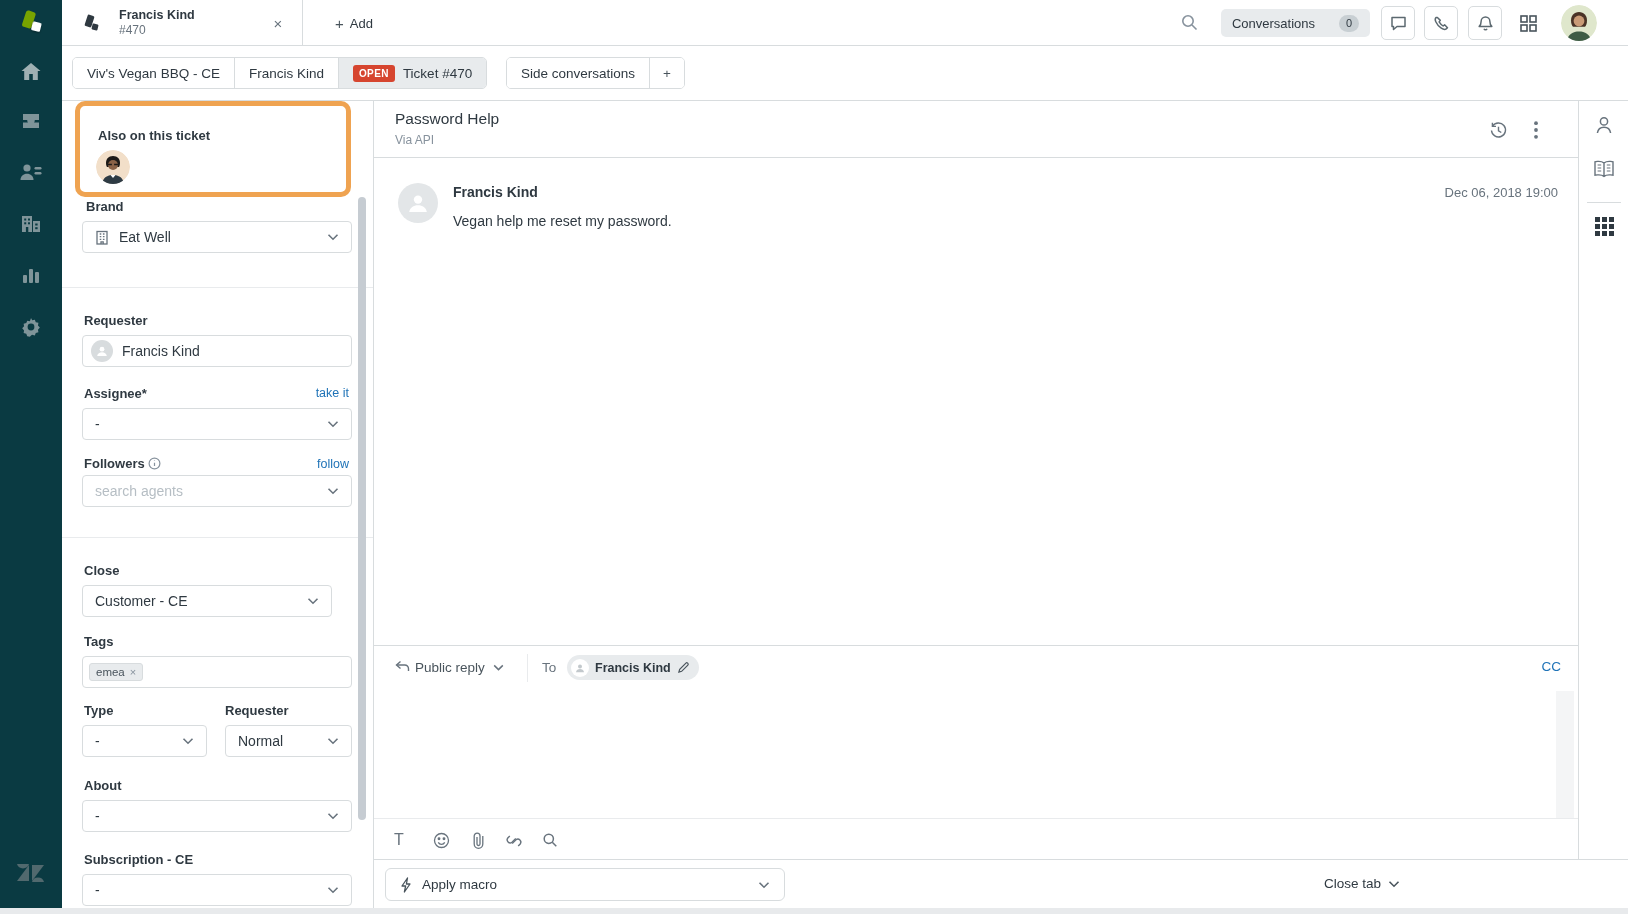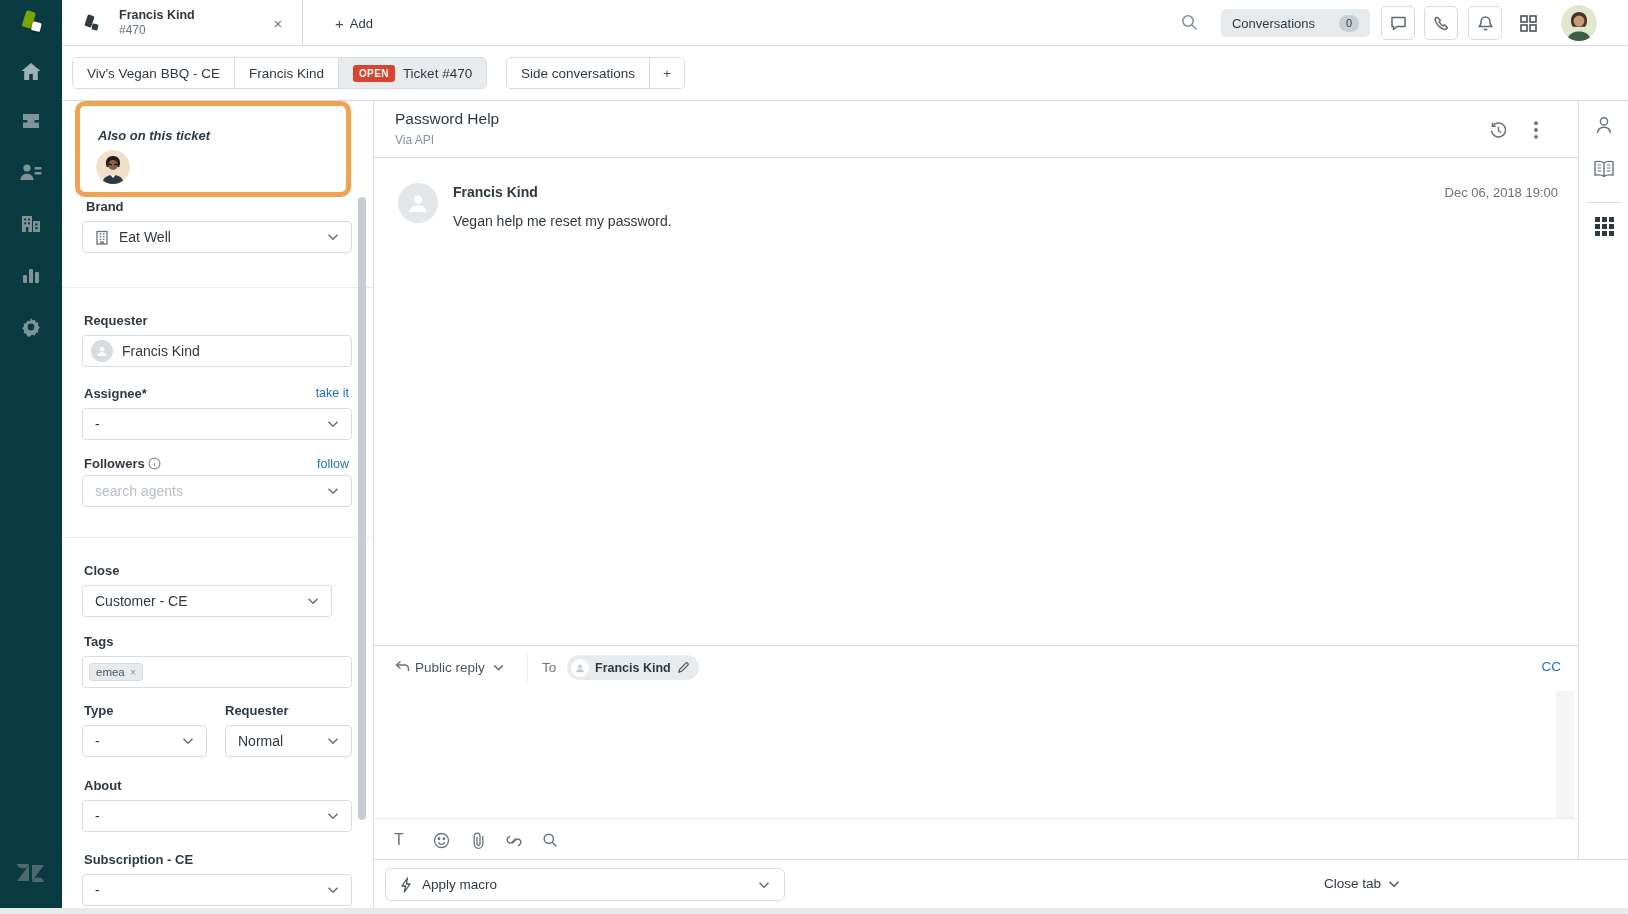--- a/index.html
+++ b/index.html
@@ -38,21 +38,21 @@
   .openbadge { background:#d6452f; color:#fff; font-size:10px; font-weight:bold; letter-spacing:.4px; border-radius:3px; padding:3px 6px; }
 
   
   .fields { position:absolute; left:62px; top:101px; width:312px; height:807px; background:#fff; border-right:1px solid #d8dcde; overflow:hidden; }
   .flabel { position:absolute; font-size:13px; font-weight:bold; color:#2f3941; }
   .flink { position:absolute; font-size:12.5px; color:#1f73b7; cursor:pointer; }
   .dd { position:absolute; height:32px; background:#fff; border:1px solid #d8dcde; border-radius:4px; display:flex; align-items:center; padding:0 12px; font-size:14px; color:#2f3941; cursor:pointer; }
   .dd .chev { margin-left:auto; color:#68737d; }
   .dd .ph { color:#b6bec4; }
   .fdivider { position:absolute; left:0; width:312px; height:1px; background:#e9ebed; }
-  .alsobox { position:absolute; left:13px; top:0px; width:276px; height:96px; border:5px solid #efa351; border-radius:10px; background:#fff;font-style:italic; }
+  .alsobox { position:absolute; left:13px; top:0px; width:276px; height:96px; border:5px solid #efa351; border-radius:10px; background:#fff; }
   .alsolabel { position:absolute; left:18px; top:22px; font-size:13px; font-weight:bold; color:#2f3941; }
   .alsoavatar { position:absolute; left:16px; top:44px; width:34px; height:34px; border-radius:50%; overflow:hidden; cursor:pointer; }
   .reqbox { position:absolute; left:20px; width:270px; height:32px; border:1px solid #d8dcde; border-radius:4px; background:#fff; display:flex; align-items:center; gap:9px; padding:0 8px; font-size:14px; color:#2f3941; cursor:pointer; }
   .minavatar { width:22px; height:22px; border-radius:50%; background:#d8dcde; display:flex; align-items:center; justify-content:center; color:#fff; flex:none; }
   .tagsbox { position:absolute; left:20px; width:270px; height:32px; border:1px solid #d8dcde; border-radius:4px; background:#fff; display:flex; align-items:center; padding:0 6px; cursor:text; }
   .tagchip { display:flex; align-items:flex-end; gap:5px; background:#e8ebed; border:1px solid #d8dcde; border-radius:3px; font-size:11.5px; color:#49545c; padding:2px 6px; cursor:pointer; }
   .tagchip .x { color:#87929d; font-size:11px; }
   .fscroll { position:absolute; left:296px; top:96px; width:8px; height:623px; border-radius:4px; background:#c6ccd2; }
 
   

